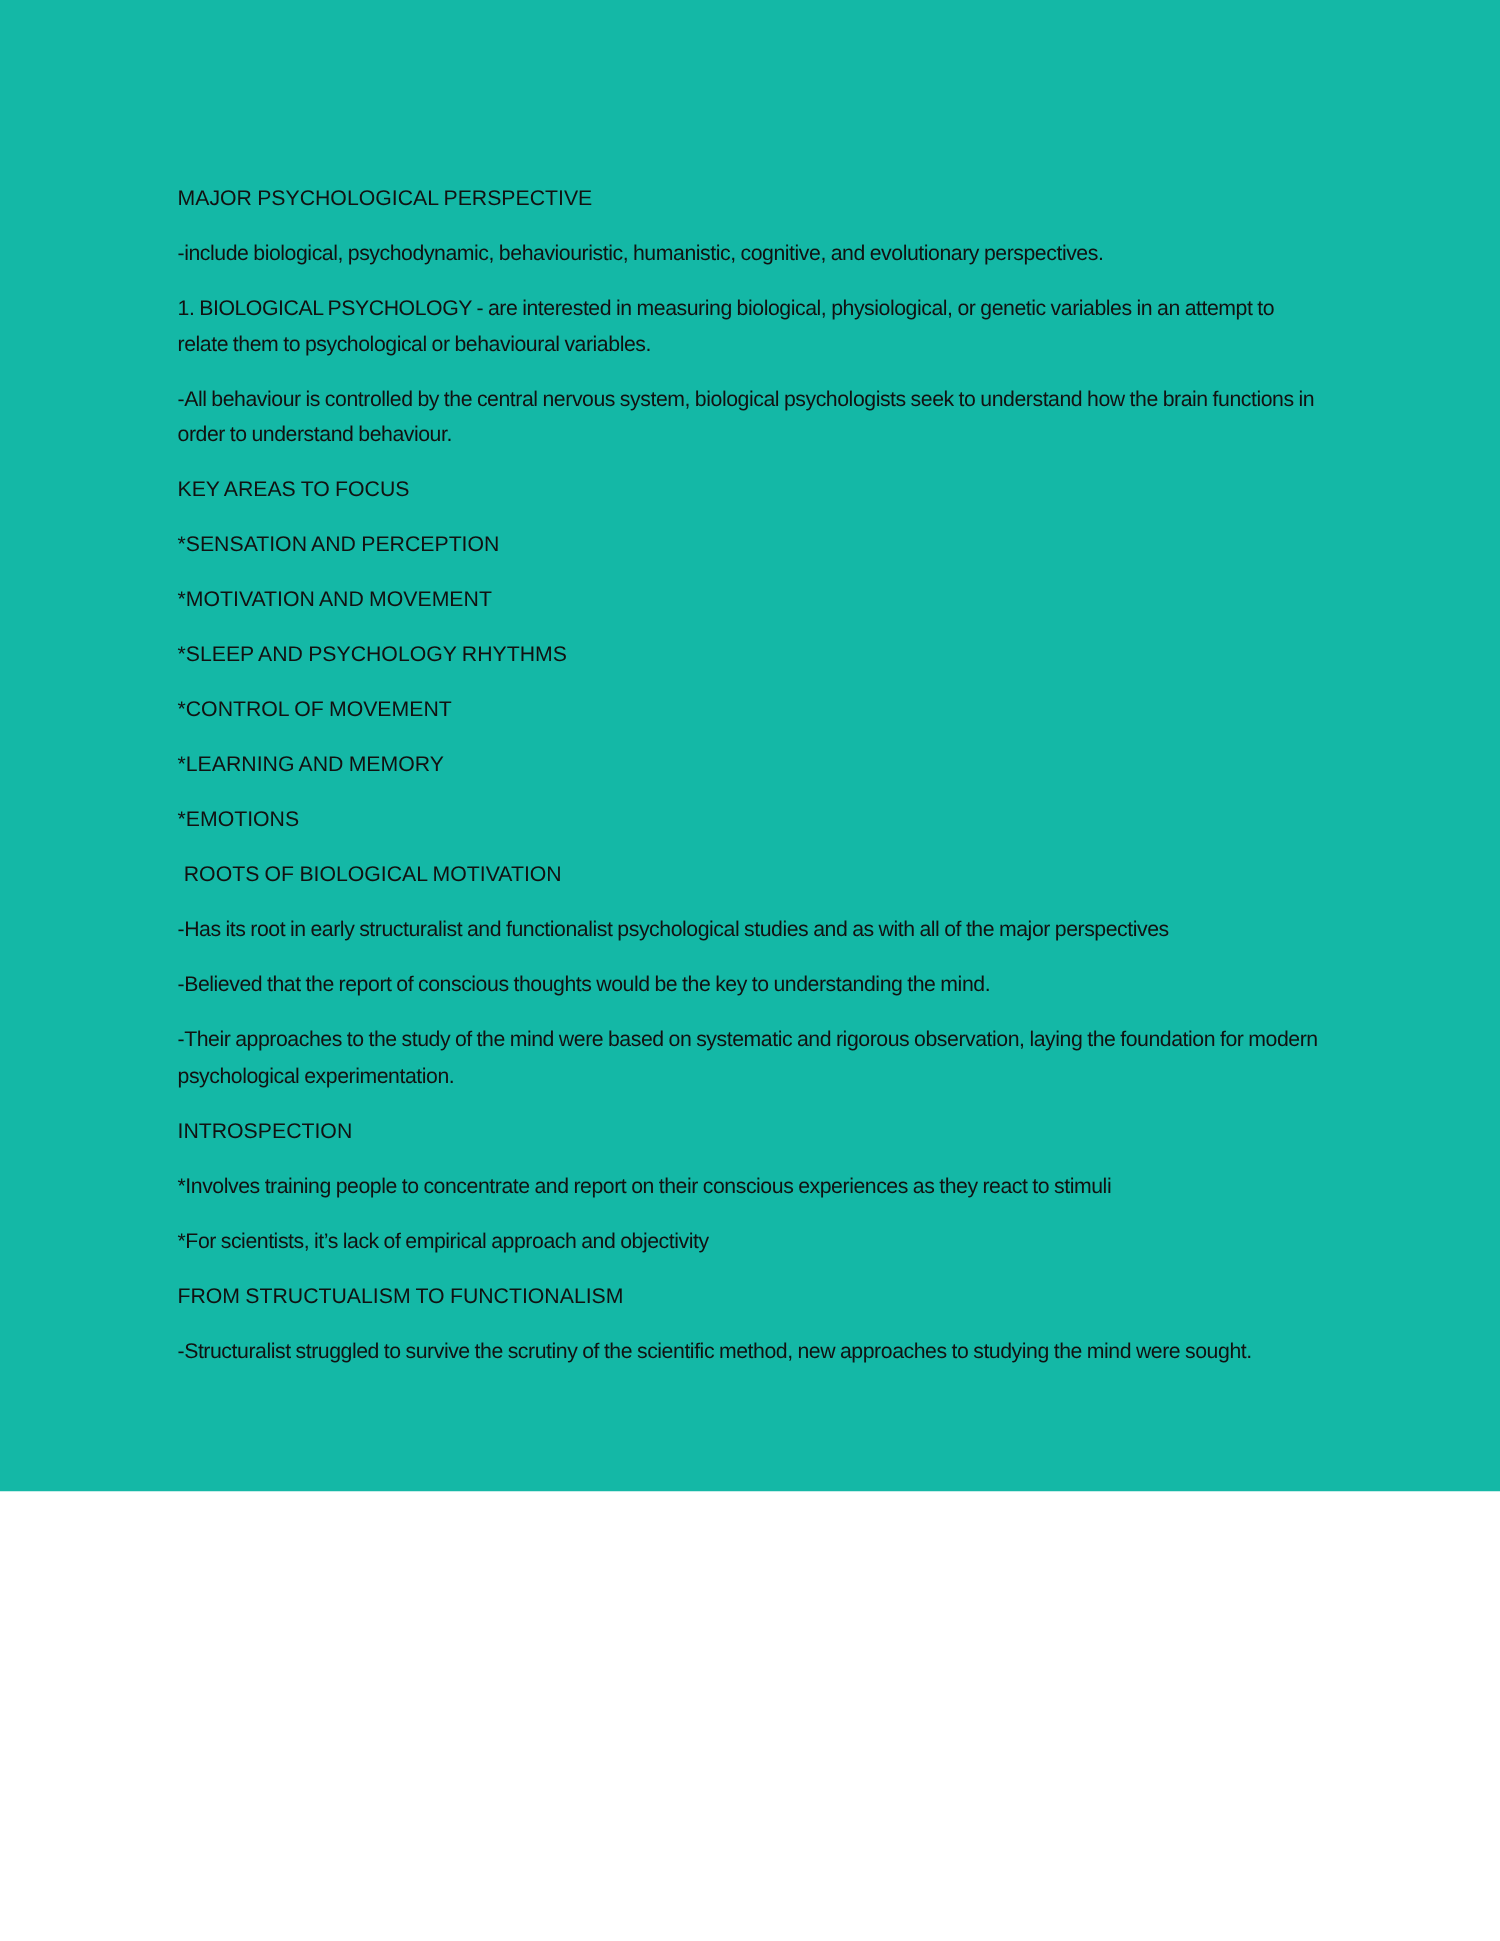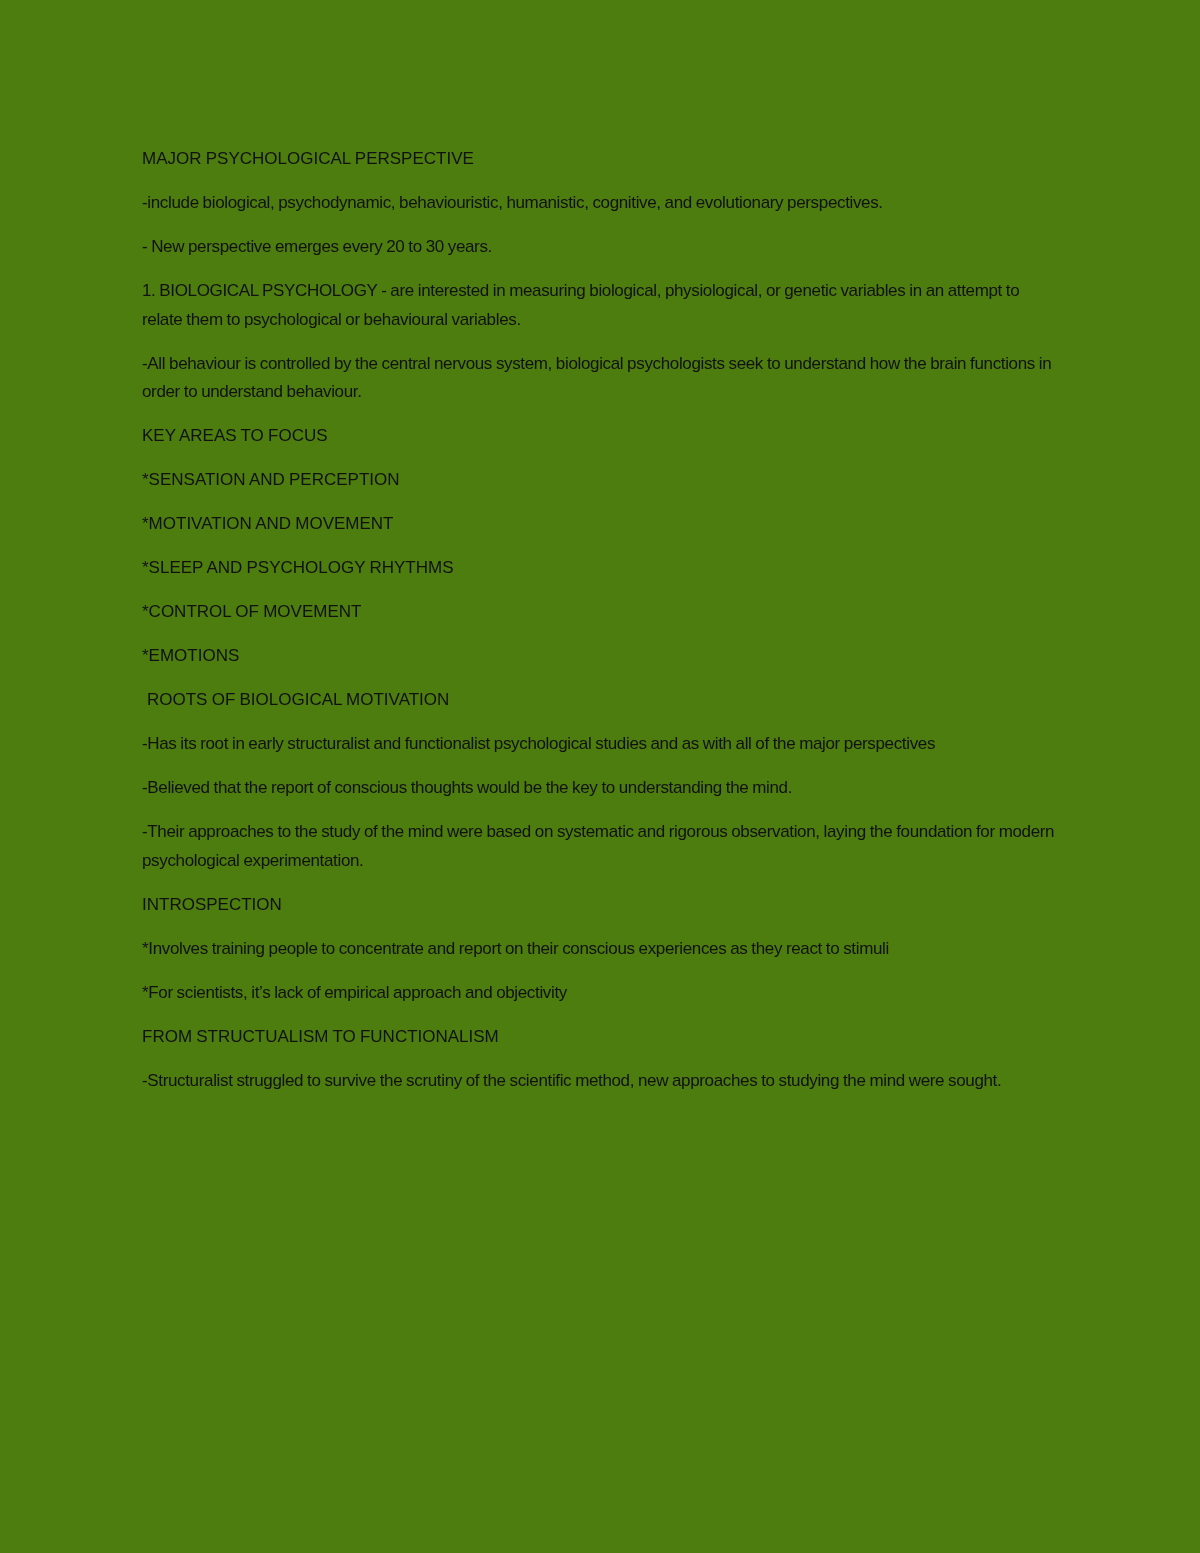--- a/index.html
+++ b/index.html
@@ -11,22 +11,22 @@
       width: 1200px;
       height: 1553px;
       position: relative;
       overflow: hidden;
     }
     .page {
       position: absolute;
       left: 0;
       top: 0;
       width: 1200px;
-      height: 1553px;
-      background: #4d7c0f;
+      height: 1193px;
+      background: #14b8a6;
     }
     .content {
       position: absolute;
       left: 142px;
       top: 145px;
       width: 920px;
       font-family: "Liberation Sans", sans-serif;
       font-size: 17px;
       color: #111111;
       letter-spacing: -0.35px;
@@ -43,28 +43,28 @@
       letter-spacing: 0px;
     }
   </style>
 </head>
 <body>
 
 <div class="page">
   <div class="content">
     <p class="para caps">MAJOR PSYCHOLOGICAL PERSPECTIVE</p>
     <p class="para">-include biological, psychodynamic, behaviouristic, humanistic, cognitive, and evolutionary perspectives.</p>
-    <p class="para">- New perspective emerges every 20 to 30 years.</p>
     <p class="para">1. BIOLOGICAL PSYCHOLOGY - are interested in measuring biological, physiological, or genetic variables in an attempt to relate them to psychological or behavioural variables.</p>
     <p class="para">-All behaviour is controlled by the central nervous system, biological psychologists seek to understand how the brain functions in order to understand behaviour.</p>
     <p class="para caps">KEY AREAS TO FOCUS</p>
     <p class="para caps">*SENSATION AND PERCEPTION</p>
     <p class="para caps">*MOTIVATION AND MOVEMENT</p>
     <p class="para caps">*SLEEP AND PSYCHOLOGY RHYTHMS</p>
     <p class="para caps">*CONTROL OF MOVEMENT</p>
+    <p class="para caps">*LEARNING AND MEMORY</p>
     <p class="para caps">*EMOTIONS</p>
     <p class="para caps indent1">ROOTS OF BIOLOGICAL MOTIVATION</p>
     <p class="para">-Has its root in early structuralist and functionalist psychological studies and as with all of the major perspectives</p>
     <p class="para">-Believed that the report of conscious thoughts would be the key to understanding the mind.</p>
     <p class="para">-Their approaches to the study of the mind were based on systematic and rigorous observation, laying the foundation for modern psychological experimentation.</p>
     <p class="para caps">INTROSPECTION</p>
     <p class="para">*Involves training people to concentrate and report on their conscious experiences as they react to stimuli</p>
     <p class="para">*For scientists, it’s lack of empirical approach and objectivity</p>
     <p class="para caps">FROM STRUCTUALISM TO FUNCTIONALISM</p>
     <p class="para">-Structuralist struggled to survive the scrutiny of the scientific method, new approaches to studying the mind were sought.</p>

